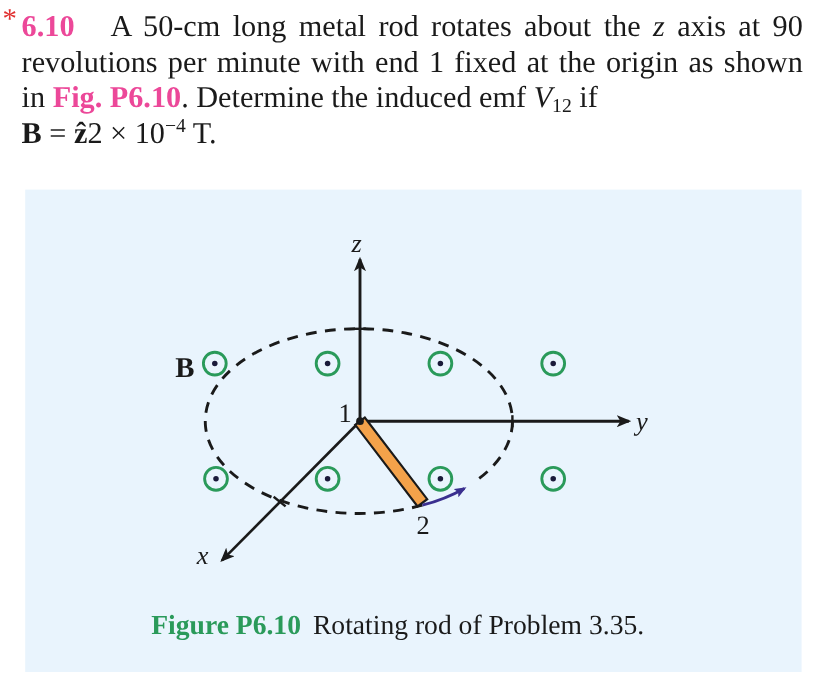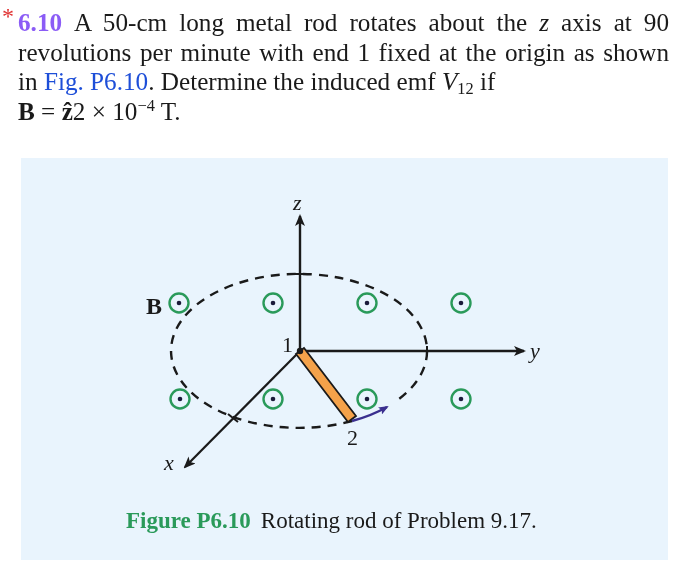--- a/index.html
+++ b/index.html
@@ -4,22 +4,22 @@
 <style>
   html, body { margin: 0; padding: 0; background: #ffffff; }
   body { width: 682px; height: 570px; position: relative; overflow: hidden;
          font-family: "Liberation Serif", "DejaVu Serif", serif; color: #1a1a1a; }
   .problem {
     position: absolute; left: 18px; top: 8px; width: 651px;
     font-size: 25.2px; line-height: 29.5px; text-align: justify;
     text-align-last: left;
   }
   .star { position: absolute; left: -16px; top: -6px; color: #e03030; font-size: 24px; }
-  .pnum { color: #8b5cf6; font-weight: bold; margin-right: 12px; }
-  .figref { color: #1d4ed8; font-weight: normal; }
+  .pnum { color: #ec4899; font-weight: bold; margin-right: 30px; }
+  .figref { color: #ec4899; font-weight: bold; }
   .ital { font-style: italic; }
   .bold { font-weight: bold; }
   sub { font-size: 0.65em; vertical-align: -0.25em; line-height: 0; }
   sup { font-size: 0.65em; vertical-align: 0.55em; line-height: 0; }
   .figure-box {
     position: absolute; left: 21px; top: 158px; width: 647px; height: 402px;
     background: #e9f4fd;
   }
   .figure-svg { position: absolute; left: 0; top: 0; }
   .caption {
@@ -99,14 +99,14 @@
     <text class="svg-text" x="272" y="52" font-size="22" font-style="italic" fill="#1a1a1a">z</text>
     <text class="svg-text" x="509" y="200" font-size="22" font-style="italic" fill="#1a1a1a">y</text>
     <text class="svg-text" x="143" y="312" font-size="22" font-style="italic" fill="#1a1a1a">x</text>
     <text class="svg-text" x="125" y="156" font-size="24" font-weight="bold" fill="#1a1a1a">B</text>
     <text class="svg-text" x="261" y="194" font-size="22" fill="#1a1a1a">1</text>
     <text class="svg-text" x="326" y="287" font-size="22" fill="#1a1a1a">2</text>
   </svg>
 </div>
 
 <div class="caption">
-  <span class="cap-label">Figure P6.10</span><span>Rotating rod of Problem 9.17.</span>
+  <span class="cap-label">Figure P6.10</span><span>Rotating rod of Problem 3.35.</span>
 </div>
 
 </body></html>

